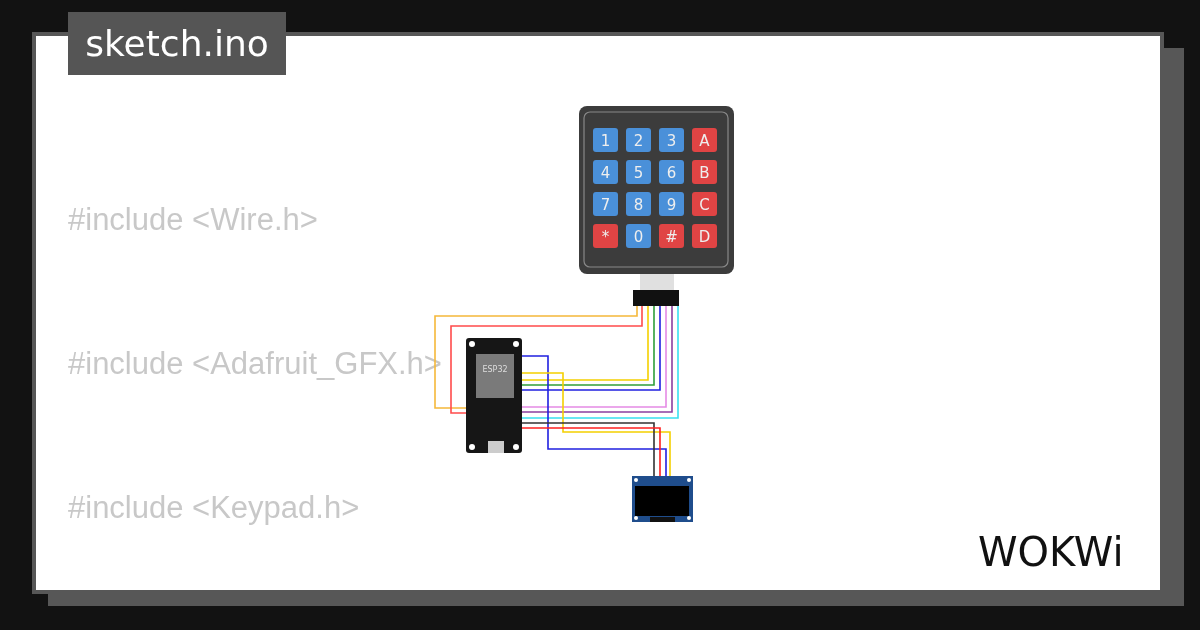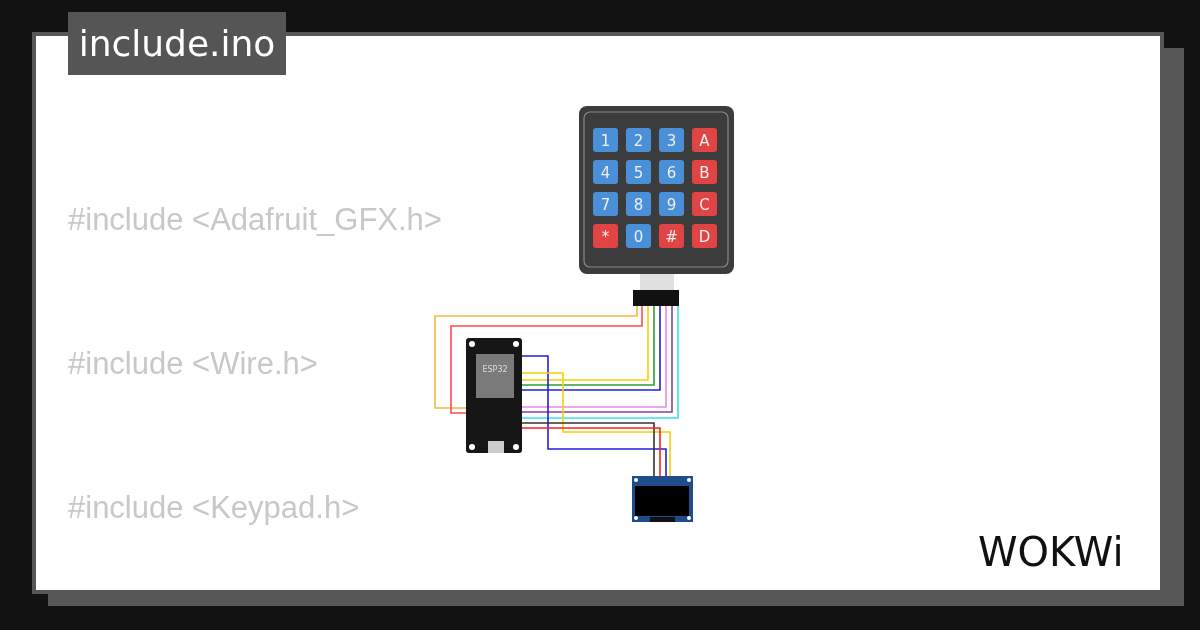--- a/index.html
+++ b/index.html
@@ -12,32 +12,32 @@
   .diagram{position:absolute;left:0;top:0;width:1200px;height:630px;}
   .logo{position:absolute;left:978px;top:528px;}
 </style>
 </head>
 <body>
 
 <div class="shadow"></div>
 <div class="panel"></div>
 
 <div class="code">
+  <div>#include &lt;Wire.h&gt;</div>
   <div>#include &lt;Adafruit_GFX.h&gt;</div>
-  <div>#include &lt;Wire.h&gt;</div>
   <div>#include &lt;Keypad.h&gt;</div>
   
   
   
   
   
   
 </div>
 
-<div class="tab">include.ino</div>
+<div class="tab">sketch.ino</div>
 
 <svg class="diagram" viewBox="0 0 1200 630" xmlns="http://www.w3.org/2000/svg">
 
   <g fill="none" stroke-width="1.6">
     <polyline points="637,306 637,316 435,316 435,408 468,408" stroke="#f5b83a"></polyline>
     <polyline points="642,306 642,326 451,326 451,413 468,413" stroke="#ff4b4b"></polyline>
     <polyline points="648,306 648,380 520,380" stroke="#f4d000"></polyline>
     <polyline points="654,306 654,385 520,385" stroke="#2f9e3a"></polyline>
     <polyline points="660,306 660,390 520,390" stroke="#2020e0"></polyline>
     <polyline points="666,306 666,407 520,407" stroke="#e58ae5"></polyline>

